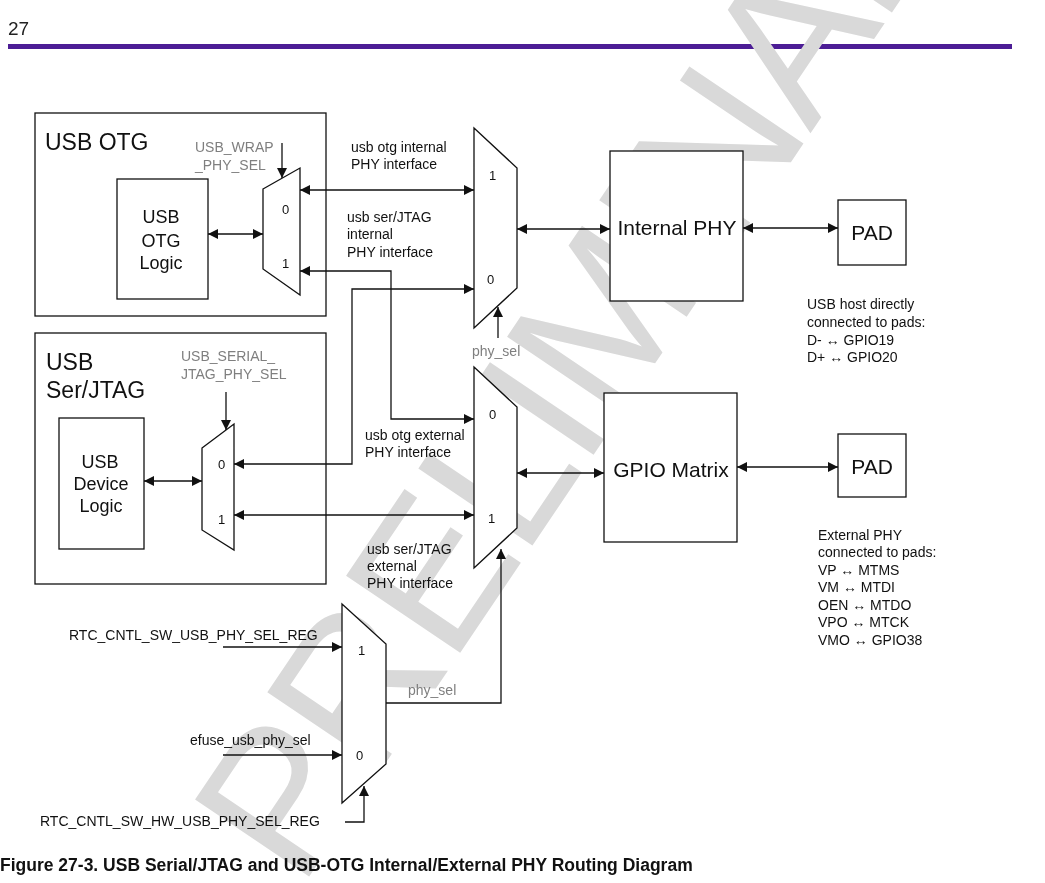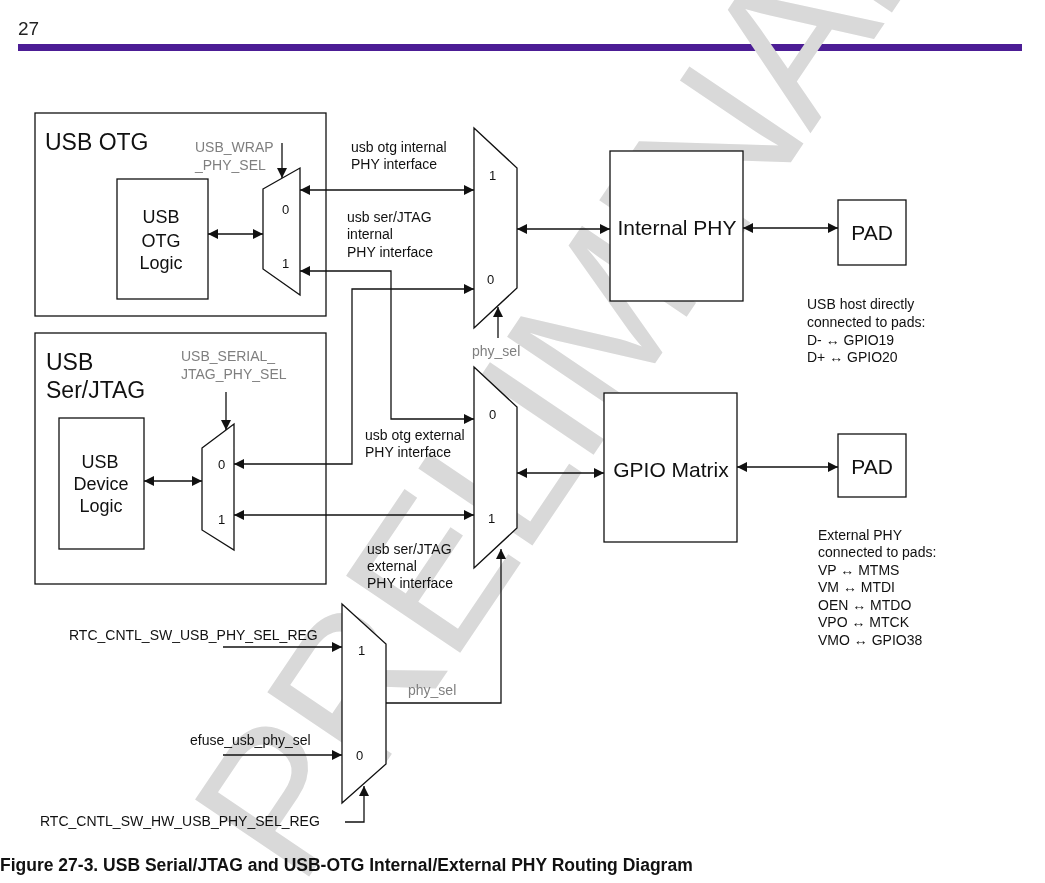--- a/index.html
+++ b/index.html
@@ -1,17 +1,17 @@
 <!DOCTYPE html>
 <html><head>
 <meta charset="utf-8">
 <style>
   html, body { margin:0; padding:0; background:#ffffff; }
   body { width:1045px; height:883px; position:relative; overflow:hidden; font-family:"Liberation Sans", sans-serif; }
-  #header { position:absolute; left:18px; top:18px; width:1004px; height:26px; border-bottom:7px solid #4c1d95; }
+  #header { position:absolute; left:8px; top:18px; width:1004px; height:26px; border-bottom:5px solid #4c1d95; }
   #header .num { position:absolute; left:0; top:0; font-size:19px; color:#222; }
   #header .title { position:absolute; left:43px; top:0; font-size:19px; color:#222; }
   svg#diagram { position:absolute; left:0; top:0; }
   #caption { position:absolute; left:0; width:1045px; top:855px; text-align:left; font-size:17.5px; font-weight:bold; color:#111; }
   .t { font-family:"Liberation Sans", sans-serif; fill:#111; }
   .gray { fill:#7f7f7f; }
   .wm { font-family:"Liberation Sans", sans-serif; fill:#d9d9d9; font-weight:normal; }
 </style>
 </head>
 <body>

